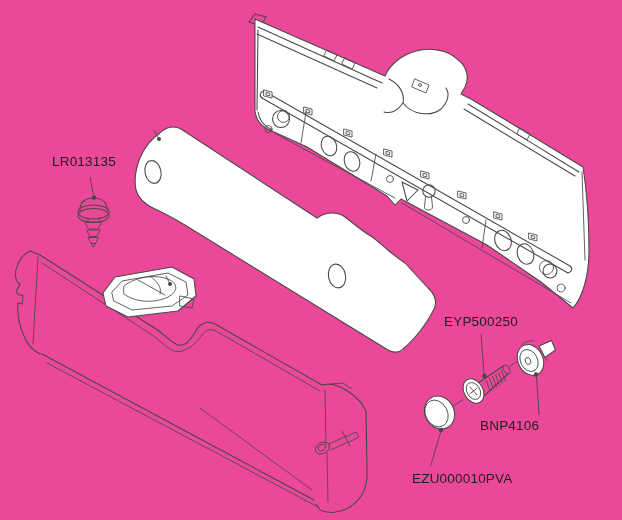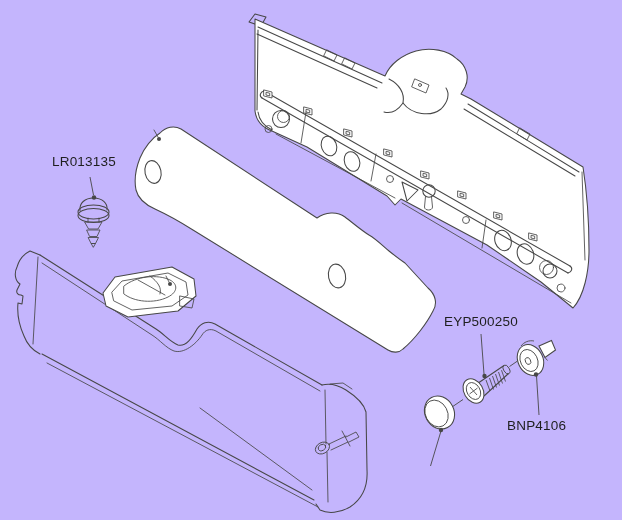--- a/index.html
+++ b/index.html
@@ -1,19 +1,19 @@
 <!DOCTYPE html>
 <html><head>
 <meta charset="utf-8">
 <style>
   html,body{margin:0;padding:0;background:#fff;}
   .canvas{
     position:relative;
     width:622px;height:520px;
-    background:#c4b5fd;
+    background:#ec4899;
     overflow:hidden;
     font-family:"Liberation Sans", sans-serif;
   }
   .art{position:absolute;left:0;top:0;}
   .part-label{
     position:absolute;
     font-size:13.5px;
     line-height:16px;
     color:#1f1f1f;
     letter-spacing:0.2px;
@@ -227,16 +227,17 @@
     <g stroke="#474747">
       <path d="M 536.5,376 L 539,415" stroke-width="0.9" fill="none"></path>
       <circle cx="536" cy="374.5" r="2.2" fill="#474747" stroke="none"></circle>
     </g>
   </svg>
 
   <div class="part-label" style="left:52px;top:154px">LR013135</div>
 
   <div class="part-label" style="left:444px;top:314px">EYP500250</div>
 
-  <div class="part-label" style="left:507px;top:418px">BNP4106</div>
-
+  <div class="part-label" style="left:480px;top:418px">BNP4106</div>
+
+  <div class="part-label" style="left:412px;top:471px">EZU000010PVA</div>
 
 </div>
 
 </body></html>

